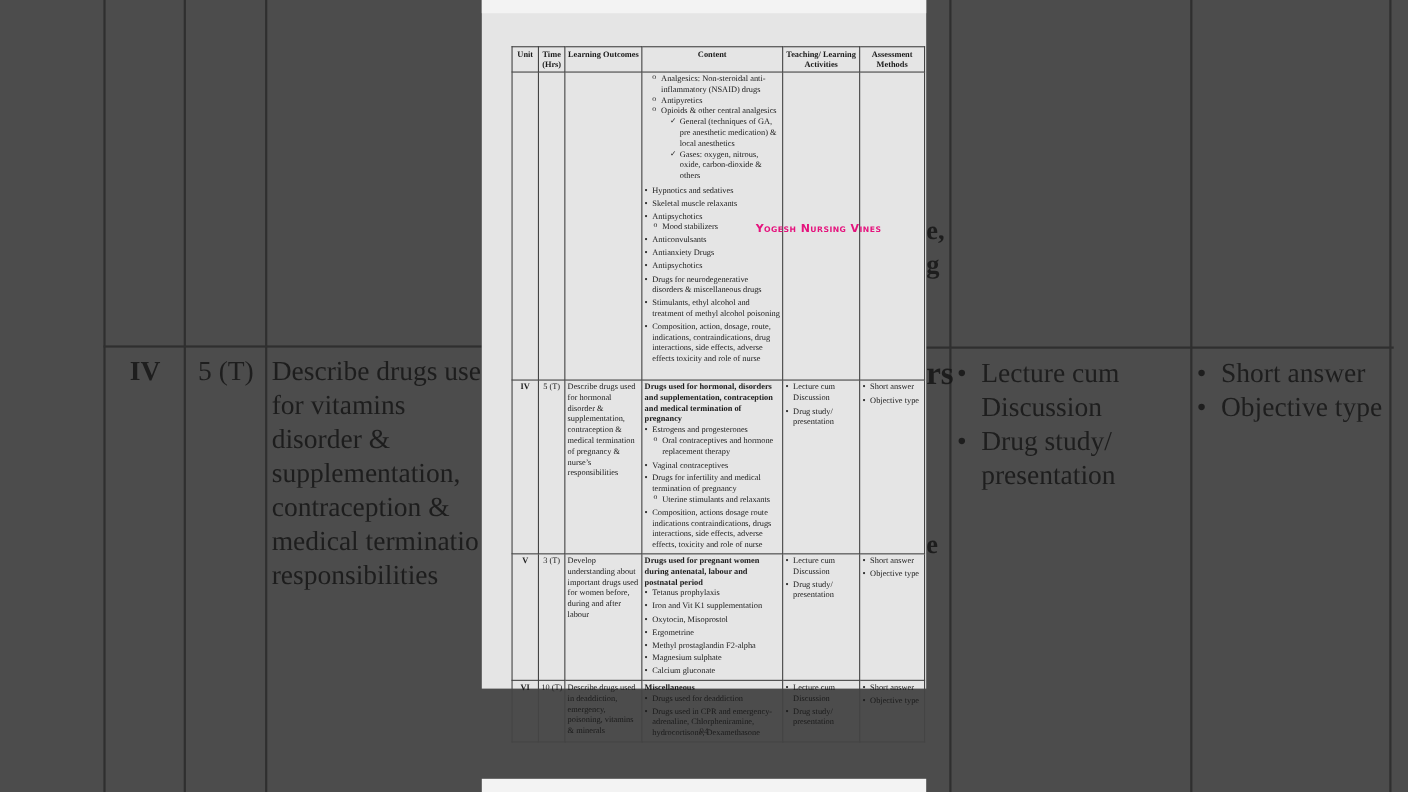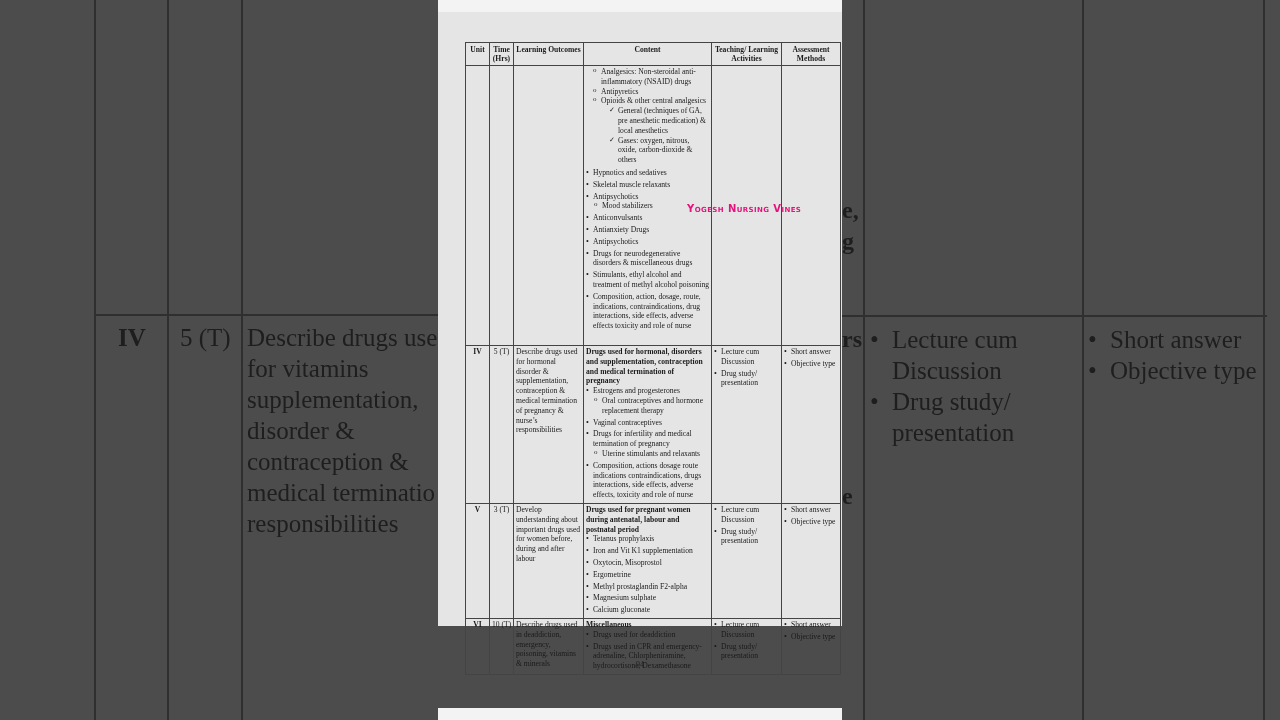--- a/index.html
+++ b/index.html
@@ -62,36 +62,36 @@
 <div class="bg-side bg-left">
   <div class="vline" style="left:94px;height:720px;"></div>
   <div class="vline" style="left:167px;height:720px;"></div>
   <div class="vline" style="left:241px;height:720px;"></div>
   <div class="hline" style="left:94px;top:314px;width:344px;"></div>
   <div class="bg-text bold" style="left:118px;top:322px;">IV</div>
   <div class="bg-text" style="left:180px;top:322px;">5 (T)</div>
   <div class="bg-text" style="left:247px;top:322px;white-space:nowrap;">
     <div>Describe drugs use</div>
     <div>for vitamins</div>
+    <div>disorder &amp;</div>
     <div>supplementation,</div>
-    <div>disorder &amp;</div>
     <div>contraception &amp;</div>
     <div>medical terminatio</div>
     <div>responsibilities</div>
   </div>
 </div>
 
 <div class="bg-side bg-right">
   <div class="vline" style="left:21px;height:720px;"></div>
   <div class="vline" style="left:240px;height:720px;"></div>
   <div class="vline" style="left:421px;height:720px;"></div>
   <div class="hline" style="left:0;top:315px;width:425px;"></div>
   <div class="bg-text bold" style="left:0;top:195px;font-size:24px;">e,</div>
   <div class="bg-text bold" style="left:0;top:226px;font-size:24px;">g</div>
-  <div class="bg-text bold" style="left:0;top:324px;font-size:24px;">rs</div>
+  <div class="bg-text bold" style="left:0;top:324px;font-size:30px;">rs</div>
   <div class="bg-text bold" style="left:0;top:481px;font-size:24px;">e</div>
   <ul class="bg-text bg-list" style="left:28px;top:324px;width:205px;">
     <li>Lecture cum Discussion</li>
     <li>Drug study/ presentation</li>
   </ul>
   <ul class="bg-text bg-list" style="left:246px;top:324px;width:200px;white-space:nowrap;">
     <li>Short answer</li>
     <li>Objective type</li>
   </ul>
 </div>

